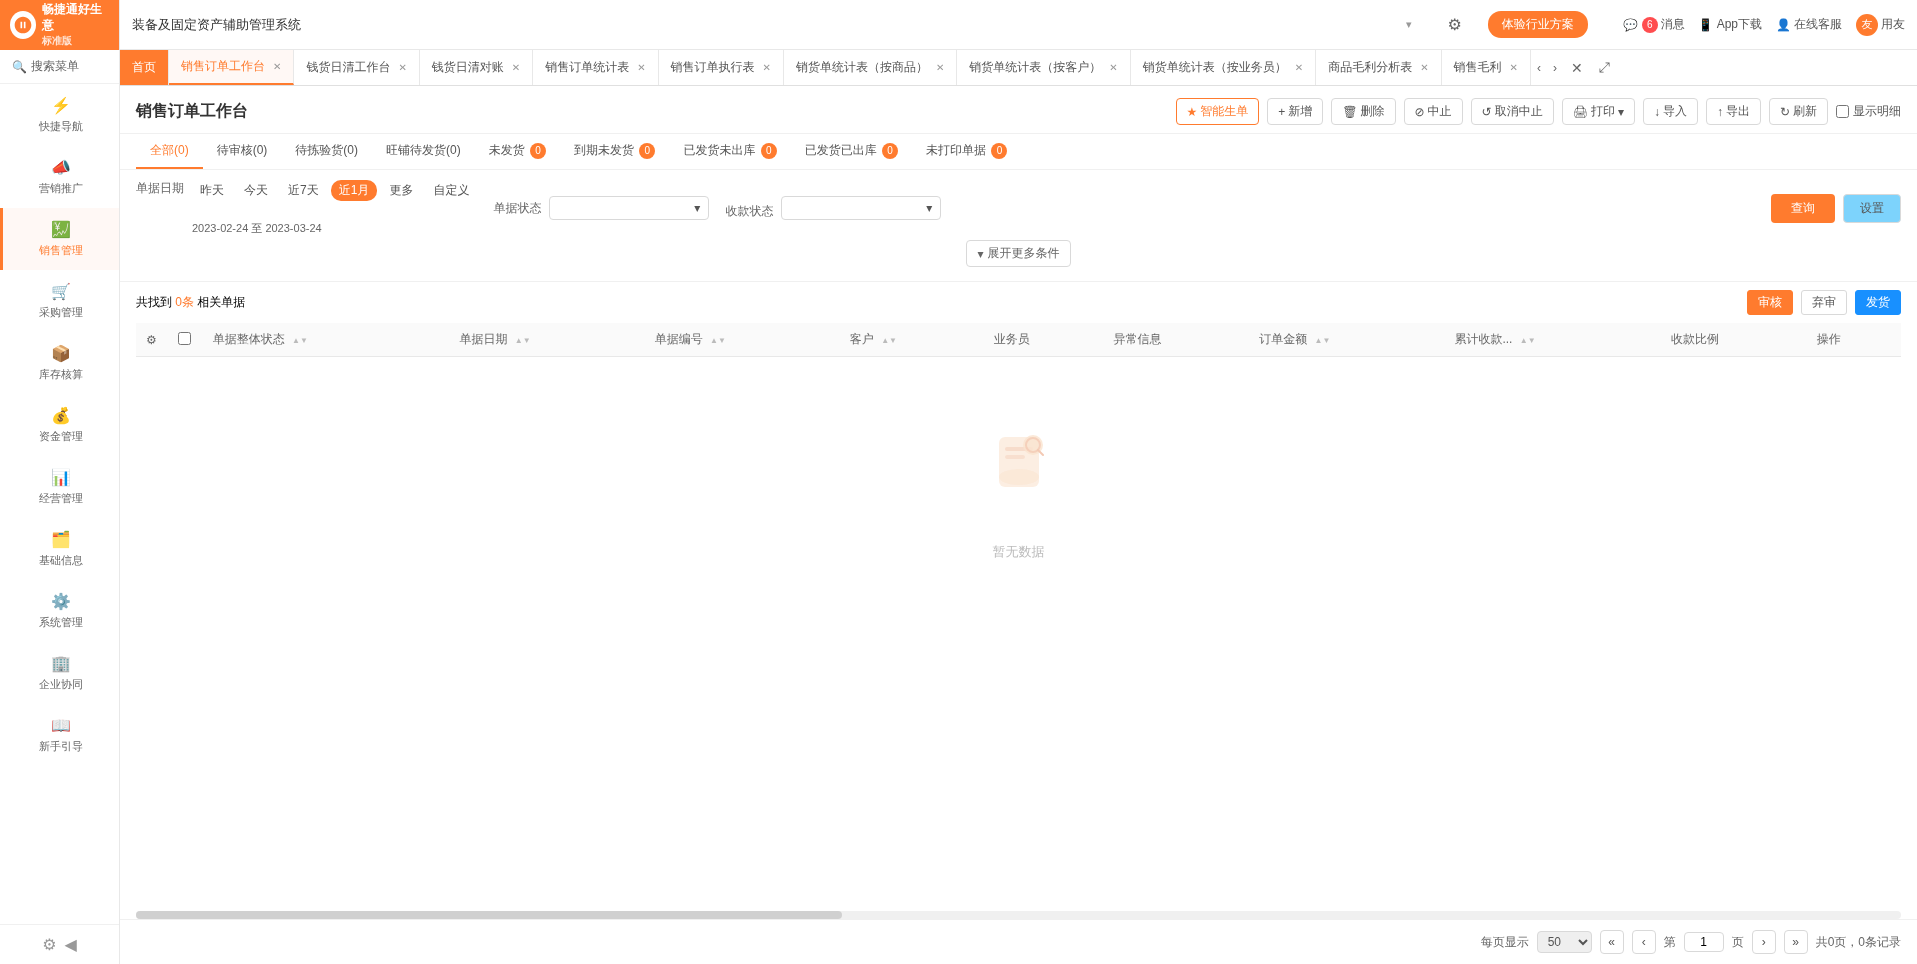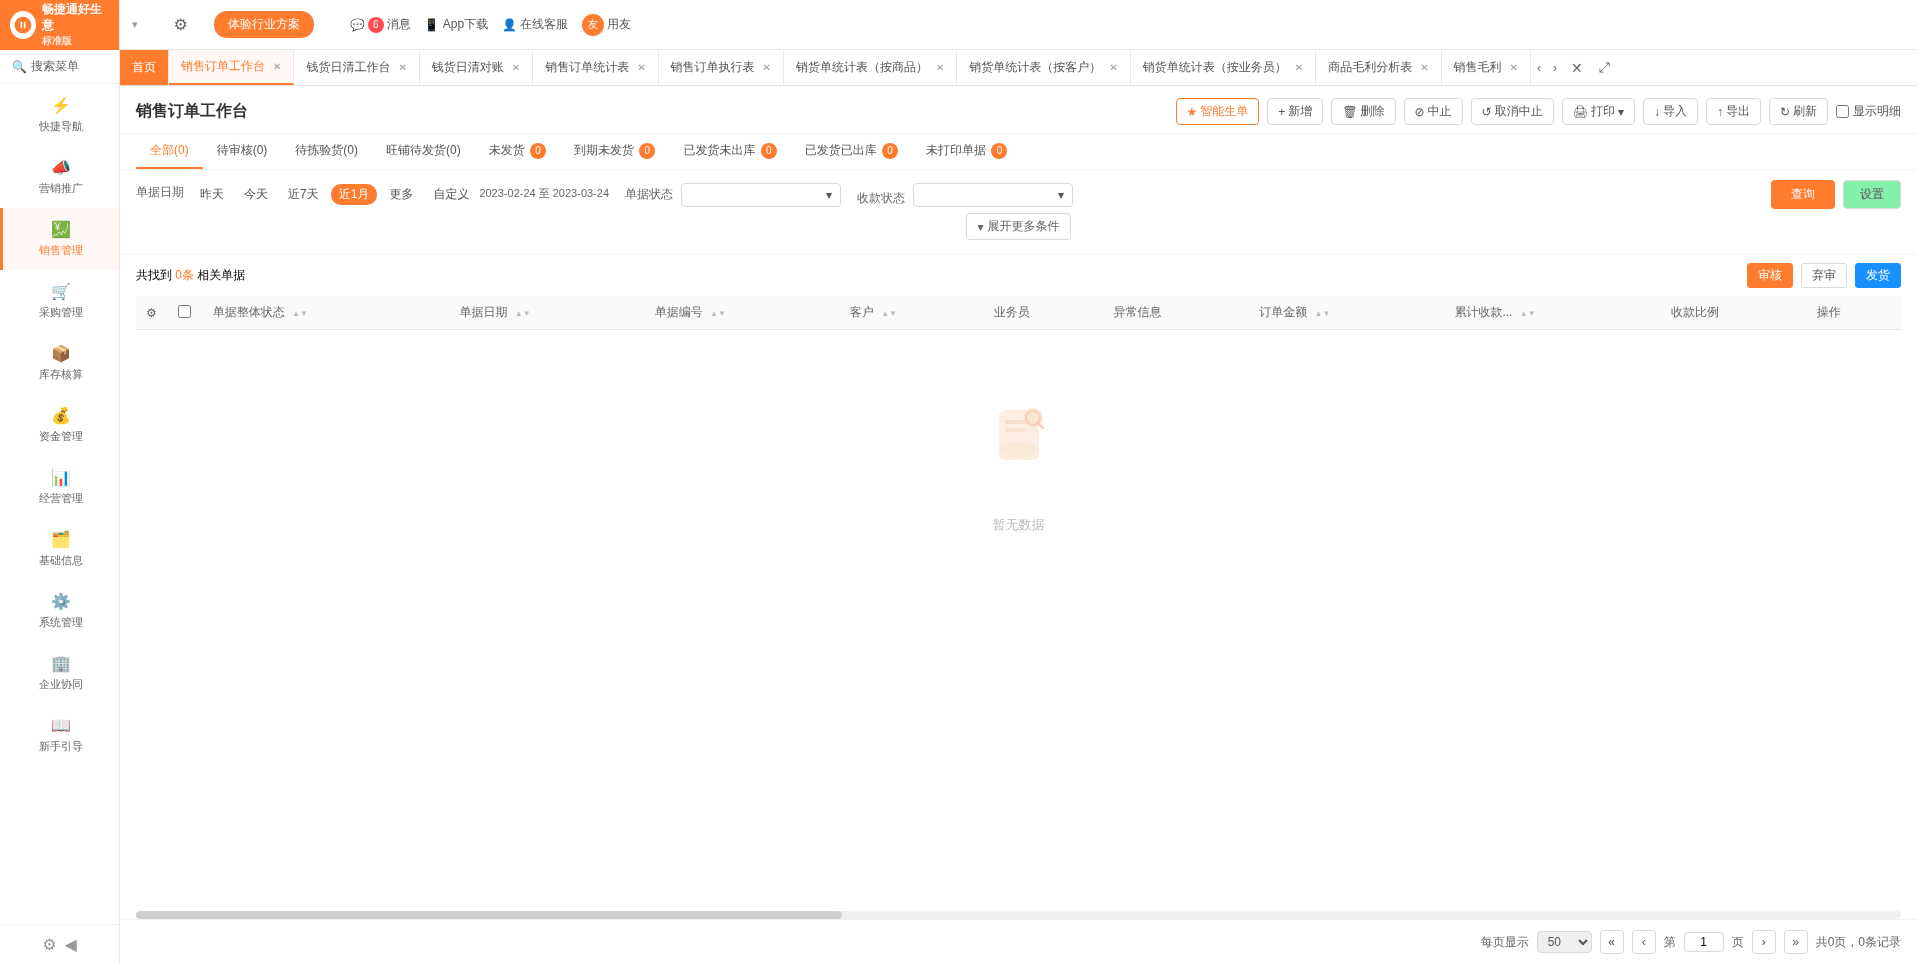--- a/index.html
+++ b/index.html
@@ -59,21 +59,21 @@
     .filter-row { display: flex; align-items: center; gap: 16px; flex-wrap: wrap; }
     .filter-label { color: #666; font-size: 12px; white-space: nowrap; }
     .filter-dates { display: flex; align-items: center; gap: 4px; }
     .date-option { padding: 2px 8px; border-radius: 3px; cursor: pointer; color: #555; font-size: 12px; }
     .date-option.active { background: #ff7b2e; color: #fff; border-radius: 10px; }
     .filter-date-range { color: #666; font-size: 11px; margin-top: 2px; }
     .filter-select { border: 1px solid #d9d9d9; border-radius: 4px; padding: 4px 8px; min-width: 160px; color: #555; font-size: 12px; display: flex; align-items: center; justify-content: space-between; cursor: pointer; }
     .filter-select span.placeholder { color: #bbb; }
     .expand-btn { display: flex; align-items: center; gap: 4px; color: #666; cursor: pointer; font-size: 12px; border: 1px solid #d9d9d9; border-radius: 4px; padding: 4px 10px; }
     .query-btn { background: #ff7b2e; color: #fff; border: none; padding: 5px 20px; border-radius: 4px; cursor: pointer; font-size: 12px; }
-    .setting-btn { background: #86efac; border: 1px solid #d9d9d9; color: #555; padding: 5px 16px; border-radius: 4px; cursor: pointer; font-size: 12px; }
+    .setting-btn { background: #7dd3fc; border: 1px solid #d9d9d9; color: #555; padding: 5px 16px; border-radius: 4px; cursor: pointer; font-size: 12px; }
     .filter-right { margin-left: auto; display: flex; gap: 8px; }
 
     
     .table-toolbar { padding: 8px 16px; display: flex; align-items: center; justify-content: space-between; }
     .table-btns { display: flex; gap: 8px; }
     .table-btn { background: #fff; border: 1px solid #d9d9d9; color: #555; padding: 3px 10px; border-radius: 3px; cursor: pointer; font-size: 12px; display: flex; align-items: center; gap: 3px; }
     .table-btn.orange { background: #ff7b2e; color: #fff; border-color: #ff7b2e; }
     .table-btn.blue { background: #1890ff; color: #fff; border-color: #1890ff; }
 
     
@@ -95,21 +95,21 @@
     .page-size-select { border: 1px solid #d9d9d9; border-radius: 4px; padding: 2px 6px; font-size: 12px; color: #555; }
     .page-btn { width: 24px; height: 24px; display: flex; align-items: center; justify-content: center; border: 1px solid #d9d9d9; border-radius: 4px; cursor: pointer; color: #555; font-size: 12px; }
     .page-input { border: 1px solid #d9d9d9; border-radius: 4px; padding: 2px 6px; width: 40px; text-align: center; font-size: 12px; }
     .total-text { color: #666; font-size: 12px; }
 
     
     .scrollbar-area { height: 8px; background: #f0f0f0; margin: 0 16px; border-radius: 4px; position: relative; }
     .scrollbar-thumb { position: absolute; left: 0; top: 0; width: 40%; height: 8px; background: #d0d0d0; border-radius: 4px; }
 
     
-    .filter-date-col { display: flex; flex-direction: row; gap: 2px; }
+    .filter-date-col { display: flex; flex-direction: column; gap: 18px; }
     .filter-expand-row { display: flex; align-items: center; justify-content: center; padding: 4px 0; }
   </style>
 </head>
 <body>
 
 <div class="sidebar">
   <div class="sidebar-logo">
     <div class="logo-icon">
       <svg viewBox="0 0 24 24" fill="#ff7b2e">
           <path d="M12 2C6.48 2 2 6.48 2 12s4.48 10 10 10 10-4.48 10-10S17.52 2 12 2zm-1 14H9V8h2v8zm4 0h-2V8h2v8z"></path>
@@ -172,20 +172,21 @@
 
   <div class="sidebar-bottom">
     <span>⚙</span>
     <span>◀</span>
   </div>
 </div>
 
 <div class="main">
 
   <div class="topbar">
+    <span style="flex:1;font-size:13px;color:#333;">装备及固定资产辅助管理系统</span>
     <span style="color:#999;font-size:11px;">▾</span>
     <span style="width:20px;"></span>
     <span style="color:#666;font-size:16px;cursor:pointer;">⚙</span>
     <span style="width:10px;"></span>
     <button class="topbar-btn">体验行业方案</button>
     <span style="width:20px;"></span>
     <div class="topbar-actions">
       <div class="action-item">
         <span>💬</span>
         <div class="badge-red">6</div>

